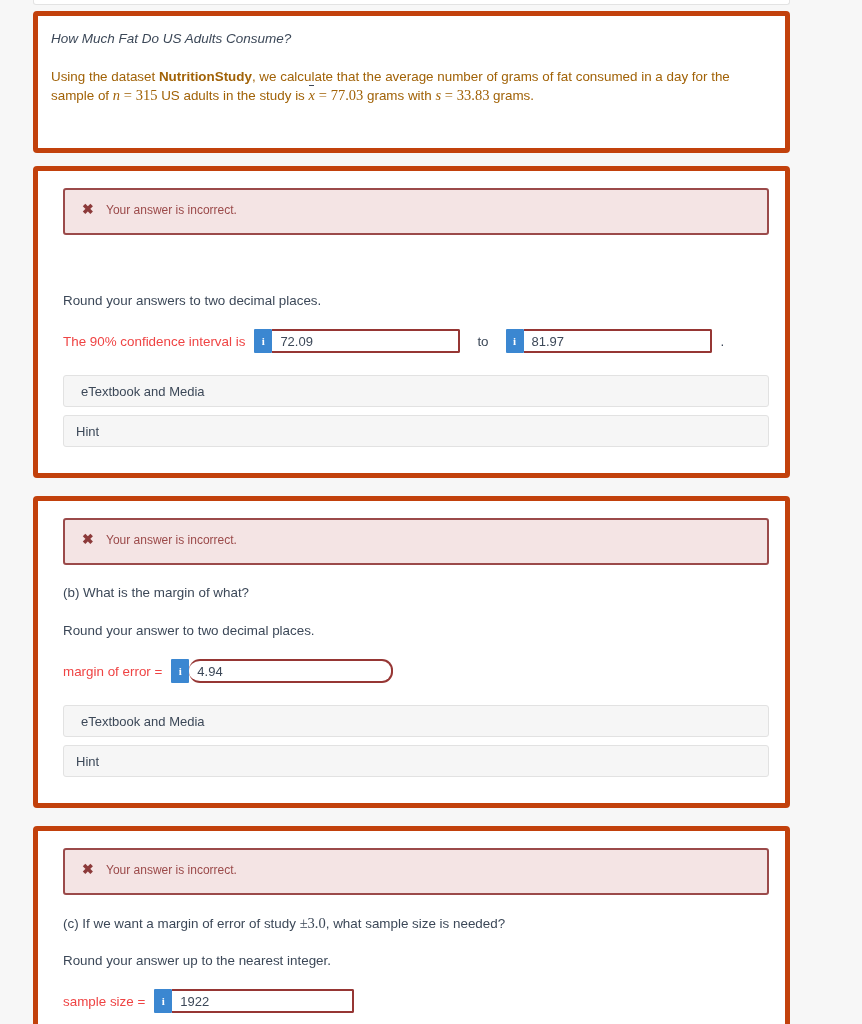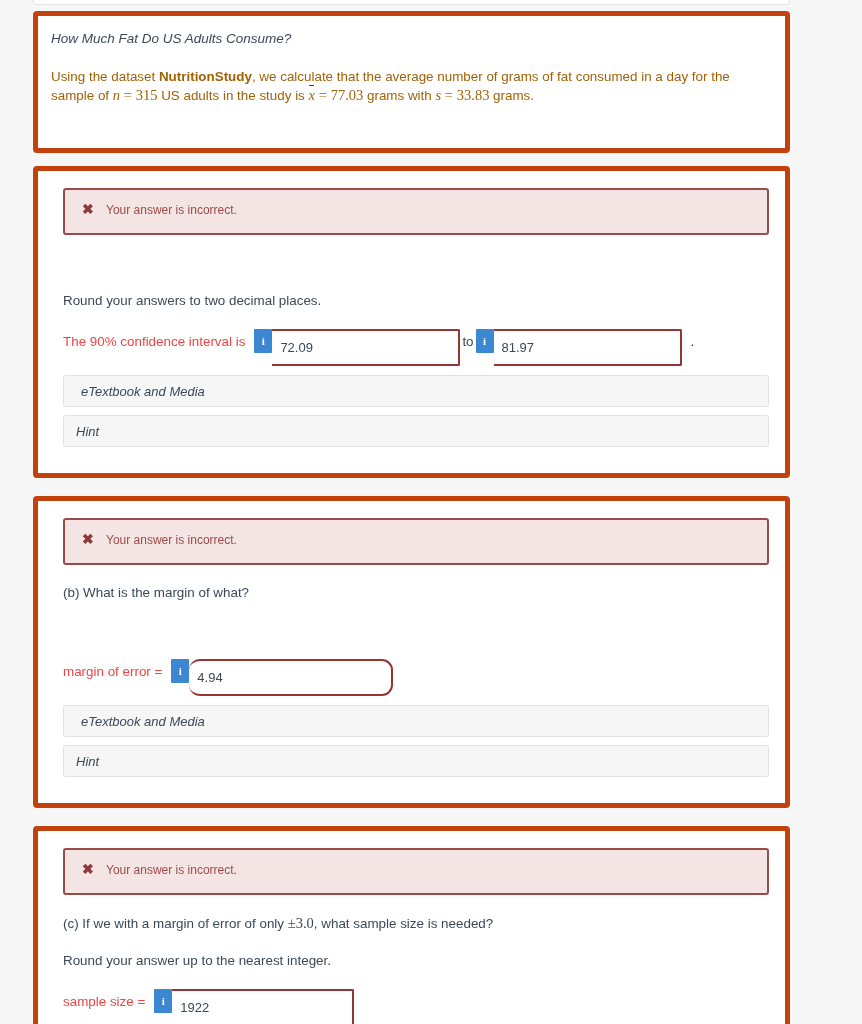--- a/index.html
+++ b/index.html
@@ -124,21 +124,21 @@
 
   .ans-label {
     font-size: 13.4px;
     color: #ef4444;
     margin-right: 9px;
     white-space: nowrap;
   }
   .ans-joiner {
     font-size: 13.4px;
     color: #3c4858;
-    margin: 0 2px;
+    margin: 0 17px;
   }
   .ans-period {
     font-size: 13.4px;
     color: #3c4858;
     margin-left: 9px;
   }
 
   .field-group { display: flex; align-items: stretch; height: 24px; }
   .info-badge {
     width: 18px;
@@ -154,21 +154,21 @@
     flex: 0 0 18px;
   }
   .answer-input {
     border: 2px solid #963634;
     border-left: none;
     background: #ffffff;
     font-family: "Liberation Sans", sans-serif;
     font-size: 13px;
     color: #3c4858;
     padding: 0 8px;
-    height: 37px;
+    height: 24px;
     line-height: 20px;
     outline: none;
     border-radius: 0 2px 2px 0;
   }
   .w-ci { width: 188px; }
   .w-moe { width: 204px; border-radius: 11px; }
   .w-ss { width: 182px; }
 
   .aux-btn {
     position: absolute;
@@ -177,21 +177,21 @@
     height: 32px;
     background: #f6f6f6;
     border: 1px solid #e2e2e2;
     border-radius: 3px;
     font-size: 13px;
     color: #3c4858;
     display: flex;
     align-items: center;
     cursor: pointer;
   }
-  .aux-btn span { pointer-events: none; font-style: italic; }
+  .aux-btn span { pointer-events: none; }
   .aux-etext { top: 204px; }
   .aux-etext span { padding-left: 17px; }
   .aux-hint { top: 244px; }
   .aux-hint span { padding-left: 12px; }
 </style>
 </head>
 <body>
 
 <div class="page">
 
@@ -234,20 +234,21 @@
     </div>
   </div>
 
   <div class="card" id="card-b">
     <div class="alert">
       <span class="alert-x">✖</span>
       <span class="alert-text">Your answer is incorrect.</span>
     </div>
 
     <p class="qtext q-prompt">(b) What is the margin of what?</p>
+    <p class="qtext q-round">Round your answer to two decimal places.</p>
 
     <div class="q-answer-row">
       <span class="ans-label">margin of error =</span>
       <span class="field-group">
         <span class="info-badge">i</span>
         <input class="answer-input w-moe" type="text" value="4.94" style="">
       </span>
     </div>
 
     <div class="aux-btn aux-etext">
@@ -257,21 +258,21 @@
       <span>Hint</span>
     </div>
   </div>
 
   <div class="card" id="card-c">
     <div class="alert">
       <span class="alert-x">✖</span>
       <span class="alert-text">Your answer is incorrect.</span>
     </div>
 
-    <p class="qtext q-prompt"><span>(c) If we with a margin of error of only </span><span class="mnum">±3.0</span><span>, what sample size is needed?</span></p>
+    <p class="qtext q-prompt"><span>(c) If we want a margin of error of study </span><span class="mnum">±3.0</span><span>, what sample size is needed?</span></p>
     <p class="qtext q-round">Round your answer up to the nearest integer.</p>
 
     <div class="q-answer-row">
       <span class="ans-label">sample size =</span>
       <span class="field-group">
         <span class="info-badge">i</span>
         <input class="answer-input w-ss" type="text" value="1922" style="">
       </span>
     </div>
   </div>

